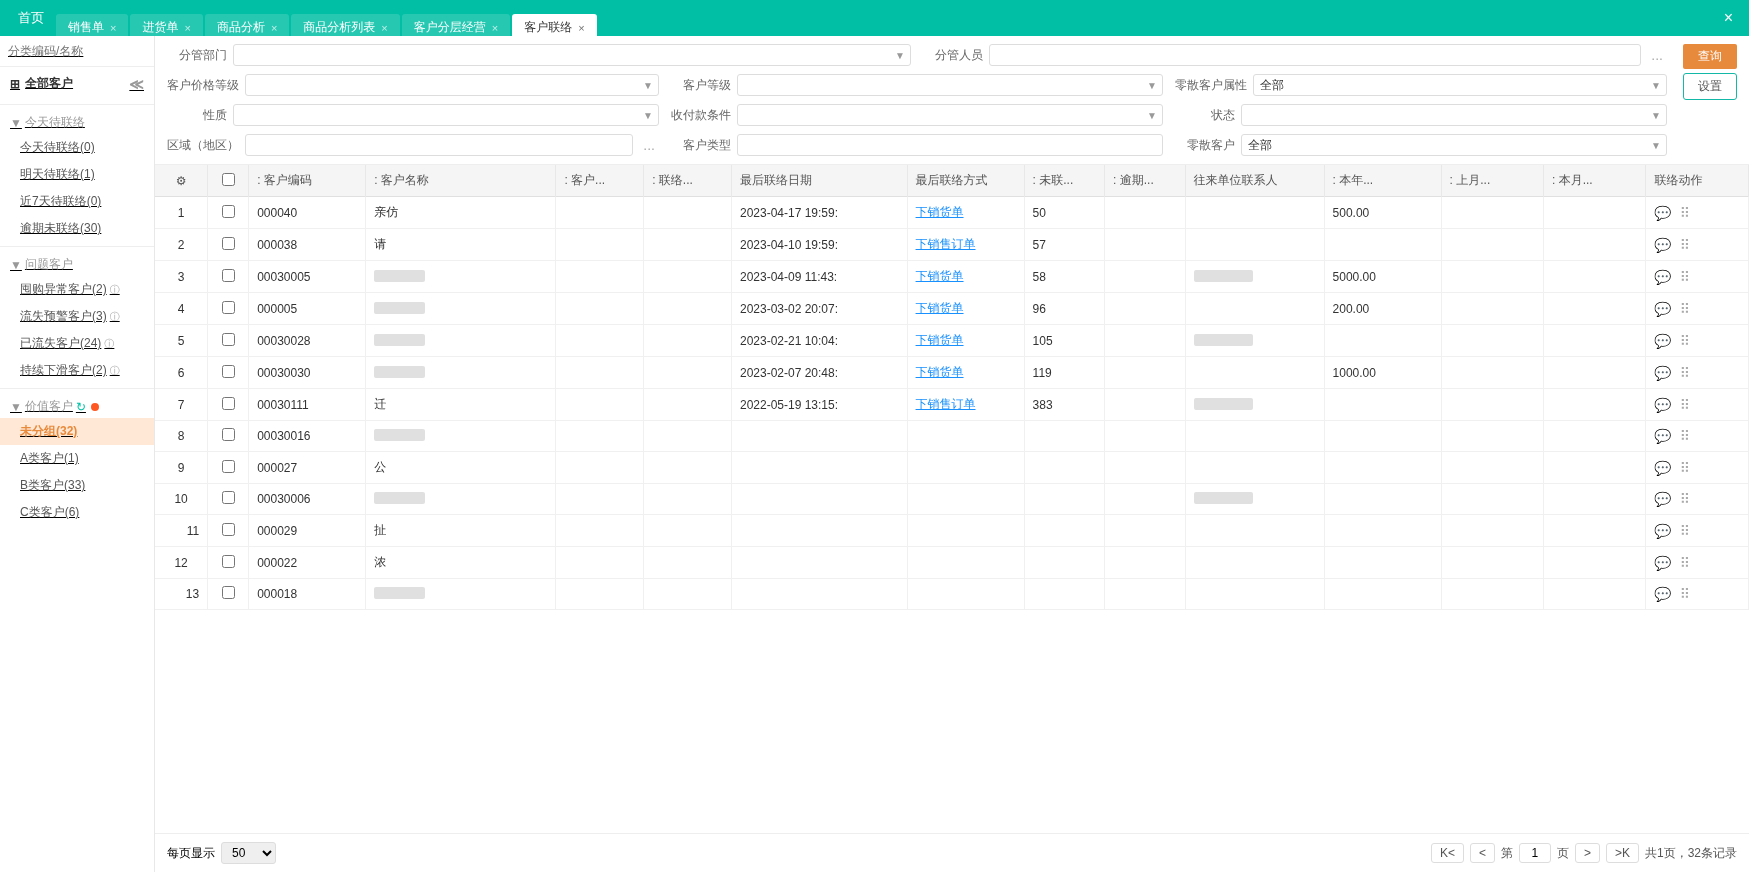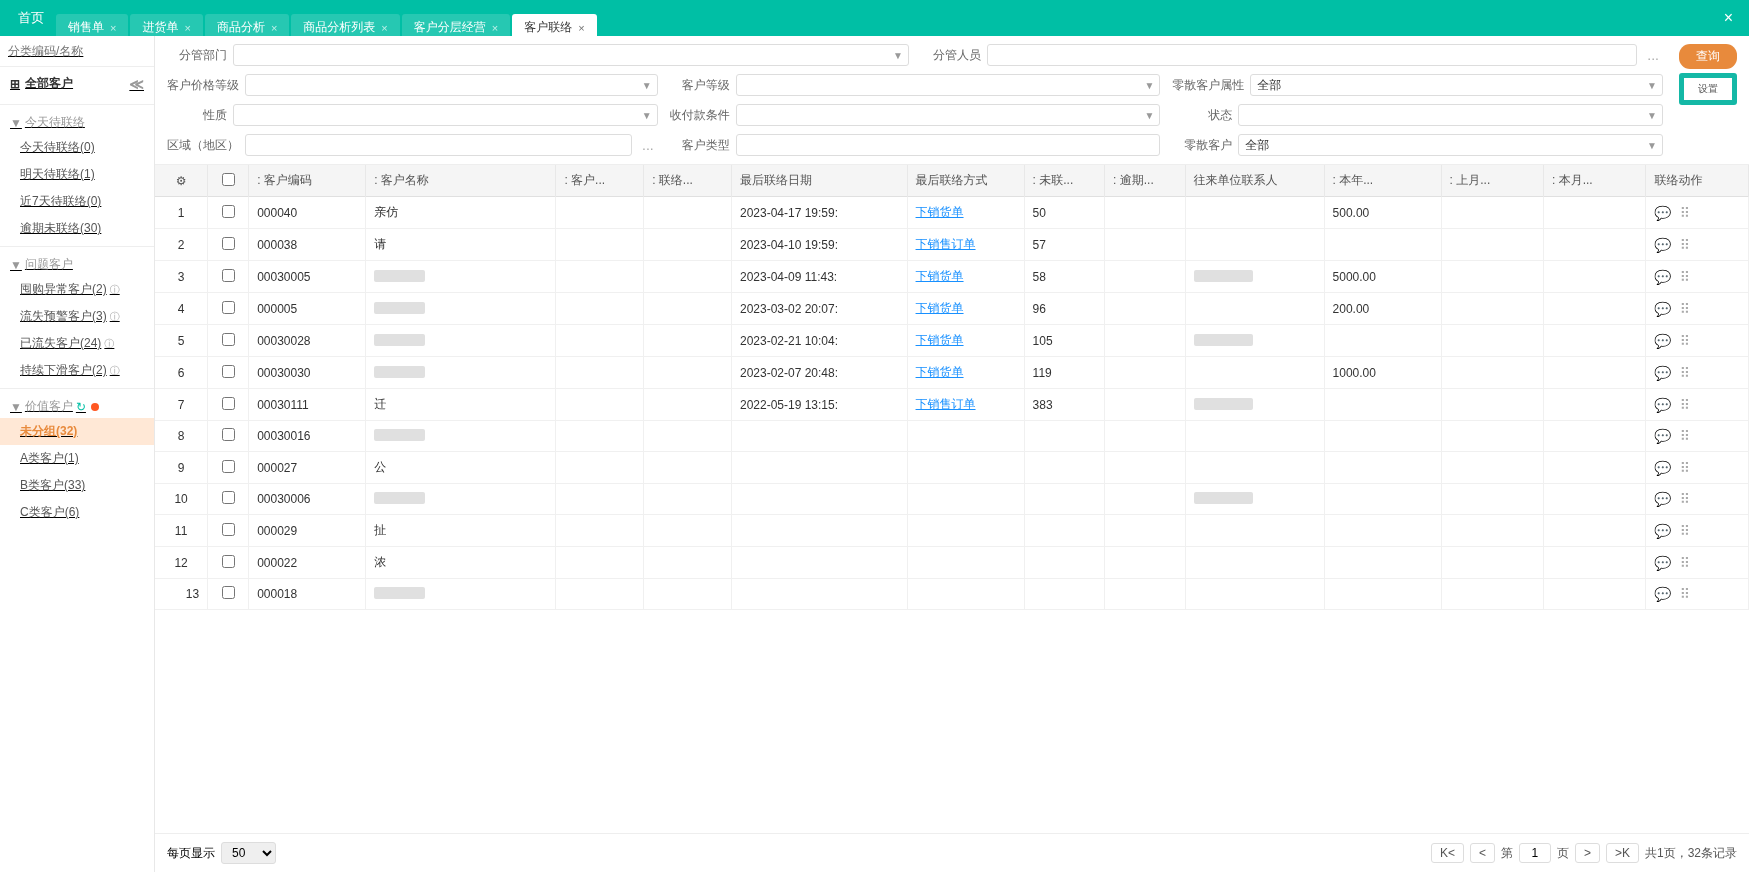--- a/index.html
+++ b/index.html
@@ -242,33 +242,33 @@
     .filter-action-buttons {
       display: flex;
       flex-direction: column;
       gap: 4px;
       margin-left: 8px;
     }
     .btn-query {
       background: #e88a3c;
       color: #fff;
       border: none;
-      border-radius: 11px;
+      border-radius: 2px;
       padding: 4px 14px;
       cursor: pointer;
       font-size: 12px;
     }
     .btn-reset {
       background: #fff;
       color: #555;
-      border: 5px solid #14b8a6;
+      border: 1px solid #14b8a6;
       border-radius: 3px;
       padding: 4px 14px;
       cursor: pointer;
-      font-size: 10px;
+      font-size: 12px;
     }
     .ellipsis-btn {
       color: #aaa;
       cursor: pointer;
       padding: 0 4px;
       font-size: 14px;
     }
 
     
     .table-area {
@@ -863,21 +863,21 @@
               <td></td>
               <td></td>
               <td>
                 <div class="action-icons">
                   <span class="action-icon">💬</span>
                   <span class="action-icon">⠿</span>
                 </div>
               </td>
             </tr>
             <tr>
-              <td style="text-align: center;">11</td>
+              <td style="text-align: right;">11</td>
               <td style="text-align: center;"><input type="checkbox" style=""></td>
               <td>000029</td>
               <td>扯</td>
               <td></td>
               <td></td>
               <td></td>
               <td></td>
               <td></td>
               <td></td>
               <td></td>

